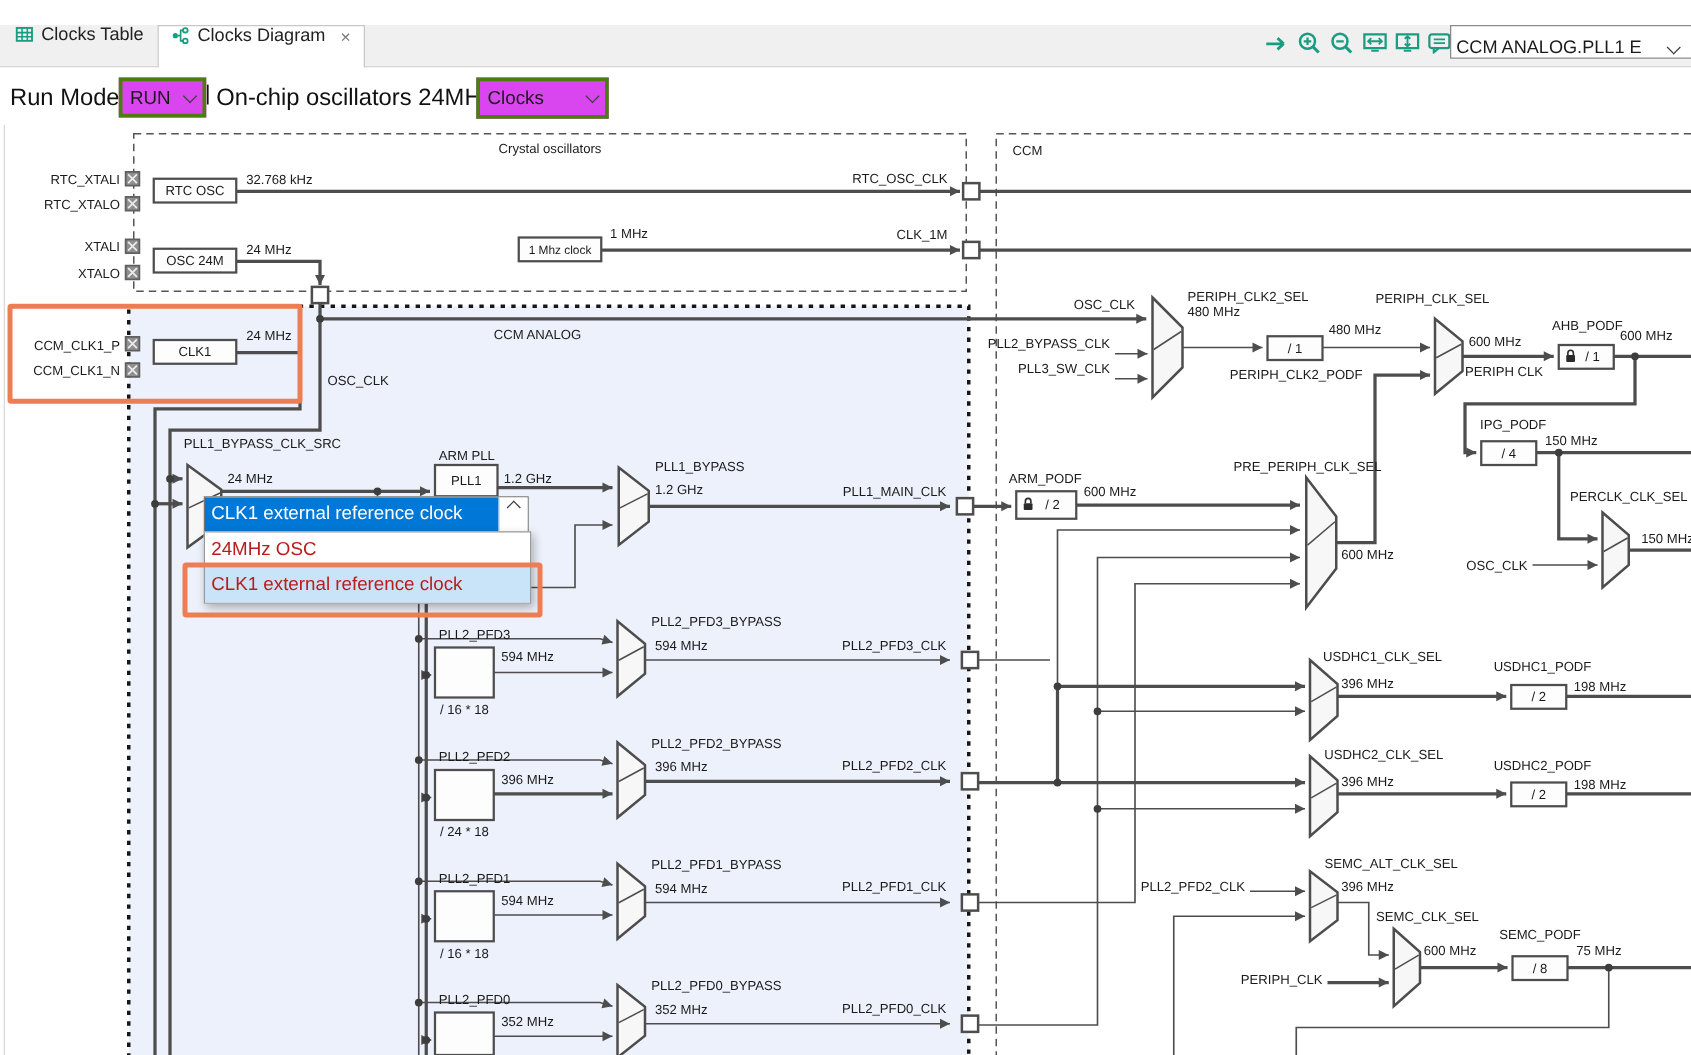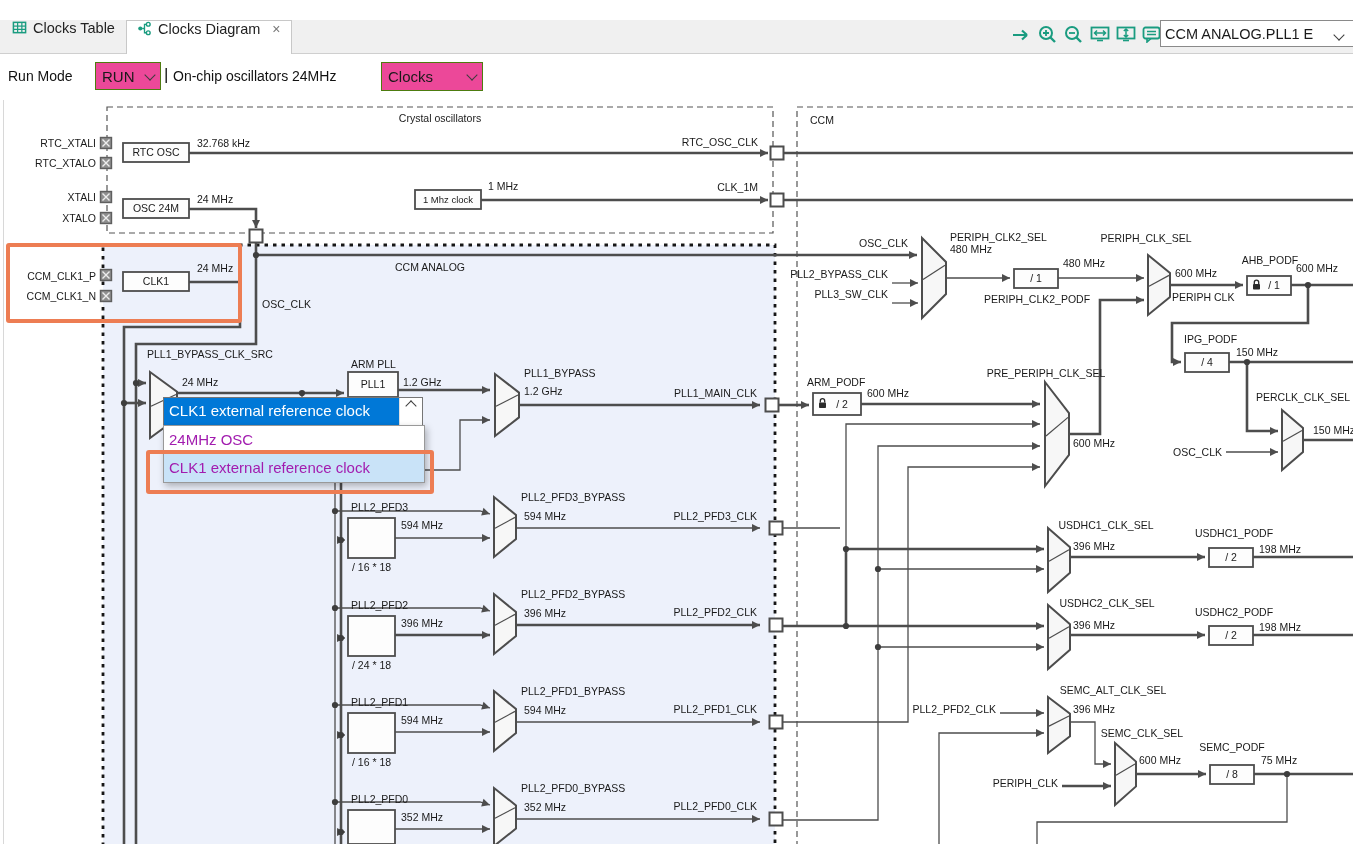--- a/index.html
+++ b/index.html
@@ -10,45 +10,45 @@
             border-bottom:1px solid #cfcfcf;z-index:10}
   .tab{position:absolute;top:0;height:33px;display:flex;align-items:flex-start;gap:6px;
        padding:0 10px;font-size:14.5px;color:#222;white-space:nowrap}
   .tab.sel{background:#fff;border:1px solid #c8c8c8;border-bottom:none;height:34px}
   .tab .close{color:#777;font-size:14px;margin-left:6px}
   .tabicon{width:15px;height:15px;flex:0 0 auto}
   
   .viewtools{position:absolute;left:1010px;top:24px;display:flex;align-items:center;gap:3px;z-index:11}
   .tool{width:23px;height:21px;display:flex;align-items:center;justify-content:center}
   .navcombo{position:absolute;left:1160px;top:20px;width:192px;height:25px;background:#fff;
-            border:1px solid #8a8a8a;display:flex;align-items:center;font-size:14.5px;z-index:11}
+            border:1px solid #8a8a8a;display:flex;align-items:flex-end;font-size:14.5px;z-index:11}
   .navcombo .val{flex:1;padding-left:4px;white-space:nowrap;overflow:hidden}
   .chev{display:inline-block;width:7px;height:7px;border-right:1.7px solid #3d3d3d;border-bottom:1.7px solid #3d3d3d}
   .chev.down{transform:rotate(45deg);margin-top:-3px}
   .chev.up{transform:rotate(-135deg);margin-top:4px}
   
   .row2{position:absolute;left:0;top:54px;width:1353px;height:46px;background:#fff;z-index:10}
-  .row2 .lbl{position:absolute;font-size:14px;color:#111;top:14px}
-  .combo{position:absolute;background:#ec4899;border:1px solid #4d7c0f;display:flex;
+  .row2 .lbl{position:absolute;font-size:19px;color:#111;top:14px}
+  .combo{position:absolute;background:#d946ef;border:3px solid #4d7c0f;display:flex;
          align-items:center;font-size:15px}
   .combo .val{flex:1;padding-left:6px;white-space:nowrap;overflow:hidden}
   .combo .btn{width:20px;display:flex;justify-content:center}
   
   #diag{position:absolute;left:0;top:0;z-index:1}
   .canvas-edge{position:absolute;left:3px;top:100px;width:1px;height:744px;background:#d8d8d8;z-index:2}
   svg text{font-family:"Liberation Sans",sans-serif;fill:#1a1a1a}
   
   .ddcombo{position:absolute;left:163px;top:397px;width:258px;height:27px;background:#fff;
            border:1px solid #767676;display:flex;z-index:40}
   .ddcombo .sel{flex:1;background:#0078d7;color:#fff;font-size:15px;line-height:25px;
                 padding-left:5px;white-space:nowrap;overflow:hidden}
   .ddcombo .btn{width:22px;background:#fff;display:flex;justify-content:center;border-left:1px solid #e0e0e0}
   .ddlist{position:absolute;left:163px;top:425px;width:260px;background:#fff;border:1px solid #999;
           box-shadow:2px 3px 7px rgba(0,0,0,.28);z-index:40}
-  .dditem{height:28px;font-size:15px;line-height:28px;padding-left:5px;color:#a21caf;white-space:nowrap}
+  .dditem{height:28px;font-size:15px;line-height:28px;padding-left:5px;color:#b91c1c;white-space:nowrap}
   .dditem.hl{background:#c9e3f8}
   
   .hlbox{position:absolute;border:4px solid #ED7D53;border-radius:3px;z-index:60;pointer-events:none}
   .hl1{left:6px;top:243px;width:228px;height:72px}
   .hl2{left:146px;top:450px;width:280px;height:36px}
 </style>
 </head>
 <body>
 
 <svg id="diag" width="1353" height="844" viewBox="0 0 1353 844">

